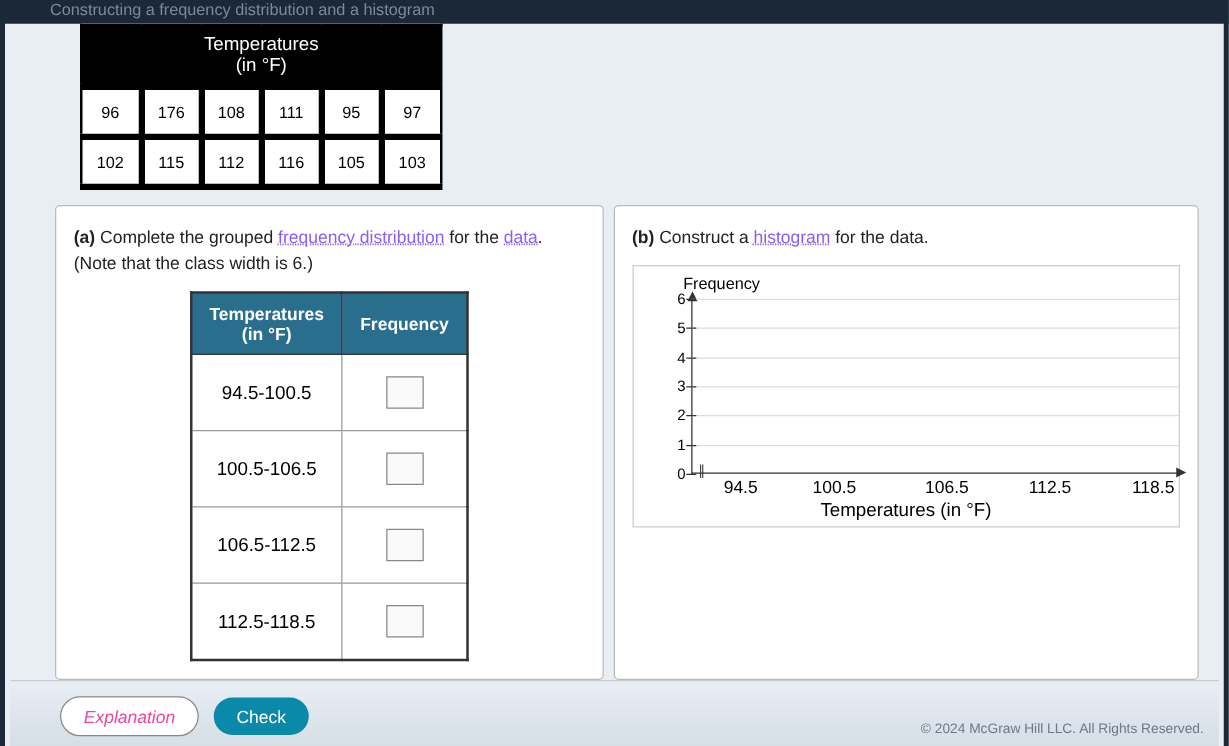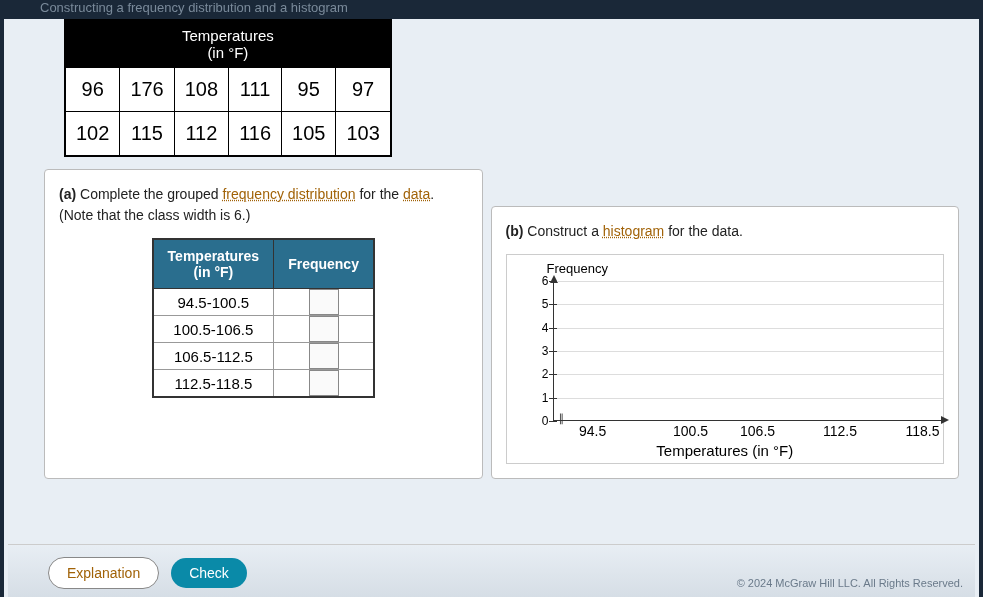--- a/index.html
+++ b/index.html
@@ -3,50 +3,50 @@
 <meta charset="utf-8">
 <style>
 * { box-sizing: border-box; margin: 0; padding: 0; }
 body { font-family: Arial, sans-serif; background: #1a2838; width: 983px; height: 597px; position: relative; overflow: hidden; }
 .header-bar { background: #1a2838; color: #7a8a9a; padding: 0 20px 4px 40px; font-size: 13px; }
 .collapse-btn { position: absolute; left: 4px; top: 24px; width: 28px; height: 28px; background: #e8eef4; border: 1px solid #ccc; border-radius: 4px; display: flex; align-items: center; justify-content: center; color: #1a5f8e; cursor: pointer; }
 .content { background: #e8eef4; margin: 0 4px 4px 4px; border-radius: 0; position: relative; height: 580px; }
 .data-table-wrap { padding: 0 0 12px 60px; }
 .data-table { border-collapse: collapse; background: white; border: 2px solid black; }
 .data-table th { background: black; color: white; padding: 6px 20px; font-weight: normal; font-size: 15px; text-align: center; }
-.data-table td { border: 1px solid #000000; padding: 10px 10px; text-align: center; font-size: 20px; width: 48px; }
+.data-table td { border: 5px solid #000000; padding: 10px 10px; text-align: center; font-size: 13px; width: 48px; }
 .data-table tr td:first-child { border-left: 2px solid black; }
 .data-table tr td:last-child { border-right: 2px solid black; }
 .panels { display: flex; gap: 8px; padding: 0 20px 0 40px; }
 .panel { background: white; border: 1px solid #bbb; border-radius: 4px; padding: 14px; }
 .panel-a { width: 440px; }
-.panel-b { width: 470px; margin-top: 37px; }
+.panel-b { width: 470px; }
 .prompt { font-size: 14px; color: #222; margin-bottom: 12px; line-height: 1.5; }
 .prompt b { font-weight: bold; }
-.link { color: #a16207; text-decoration: underline dotted; cursor: pointer; }
+.link { color: #8b5cf6; text-decoration: underline dotted; cursor: pointer; }
 .freq-table { border-collapse: collapse; margin: 0 auto; border: 2px solid #333; }
 .freq-table th { background: #2a6e8e; color: white; padding: 8px 14px; font-size: 14px; border: 1px solid #333; }
-.freq-table td { border: 1px solid #999; padding: 0 14px; text-align: center; font-size: 15px; }
+.freq-table td { border: 1px solid #999; padding: 17px 14px; text-align: center; font-size: 15px; }
 .freq-input { width: 30px; height: 26px; border: 1px solid #888; background: #fafafa; text-align: center; }
 .chart-box { border: 1px solid #ccc; padding: 8px; position: relative; height: 210px; }
 .y-title { position: absolute; top: 6px; left: 40px; font-size: 13px; }
 .axes { position: absolute; left: 46px; top: 26px; width: 390px; height: 140px; }
 .y-axis { position: absolute; left: 0; top: 0; bottom: 0; width: 1px; background: #333; }
 .x-axis { position: absolute; left: 0; right: 0; bottom: 0; height: 1px; background: #333; }
 .arrow-up { position: absolute; left: -3px; top: -6px; width: 0; height: 0; border-left: 4px solid transparent; border-right: 4px solid transparent; border-bottom: 8px solid #333; }
 .arrow-right { position: absolute; right: -6px; bottom: -3px; width: 0; height: 0; border-top: 4px solid transparent; border-bottom: 4px solid transparent; border-left: 8px solid #333; }
 .grid-line { position: absolute; left: 0; right: 0; height: 1px; background: #ddd; }
 .y-tick { position: absolute; left: -18px; width: 14px; text-align: right; font-size: 12px; transform: translateY(-50%); }
 .y-tickmark { position: absolute; left: -4px; width: 8px; height: 1px; background: #333; }
 .x-tick { position: absolute; bottom: -18px; font-size: 14px; transform: translateX(-50%); }
 .x-label { position: absolute; bottom: 4px; left: 0; right: 0; text-align: center; font-size: 15px; }
 .break { position: absolute; left: 6px; bottom: -4px; font-size: 11px; color: #333; }
 .footer { position: absolute; bottom: 0; left: 4px; right: 4px; padding: 12px 20px 10px 40px; display: flex; align-items: center; gap: 12px; background: linear-gradient(to bottom, #e8eef4, #d5dde5); border-top: 1px solid #ccc; }
 .btn { padding: 7px 18px; border-radius: 18px; font-size: 14px; cursor: pointer; border: none; }
-.btn-outline { background: white; border: 1px solid #888; color: #a16207; }
+.btn-outline { background: white; border: 1px solid #888; color: #ec4899; font-style: italic; }
 .btn-primary { background: #0a8aa8; color: white; }
 .copyright { position: absolute; right: 12px; bottom: 10px; font-size: 11px; color: #6a7a8a; padding-left: 24px; }
 </style>
 </head>
 <body>
 
 <div class="header-bar">
   <span>Constructing a frequency distribution and a histogram</span>
 </div>
 
@@ -160,21 +160,21 @@
               <div class="y-tickmark" style="top: 70px;"></div>
               <div class="y-tick" style="top: 46.6667px;">4</div>
               <div class="y-tickmark" style="top: 46.6667px;"></div>
               <div class="y-tick" style="top: 23.3333px;">5</div>
               <div class="y-tickmark" style="top: 23.3333px;"></div>
               <div class="y-tick" style="top: 0px;">6</div>
               <div class="y-tickmark" style="top: 0px;"></div>
             </div>
           <div id="x-ticks">
               <div class="x-tick" style="left: 40px;">94.5</div>
-              <div class="x-tick" style="left: 138px;">100.5</div>
+              <div class="x-tick" style="left: 115px;">100.5</div>
               <div class="x-tick" style="left: 205px;">106.5</div>
               <div class="x-tick" style="left: 287.5px;">112.5</div>
               <div class="x-tick" style="left: 370px;">118.5</div>
             </div>
           <div class="break">∥</div>
         </div>
         <div class="x-label">Temperatures (in °F)</div>
       </div>
     </div>
 

